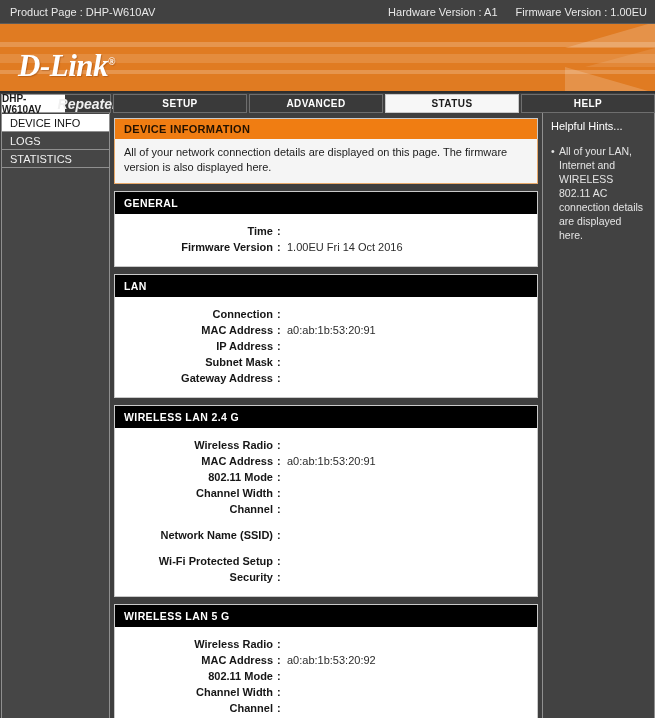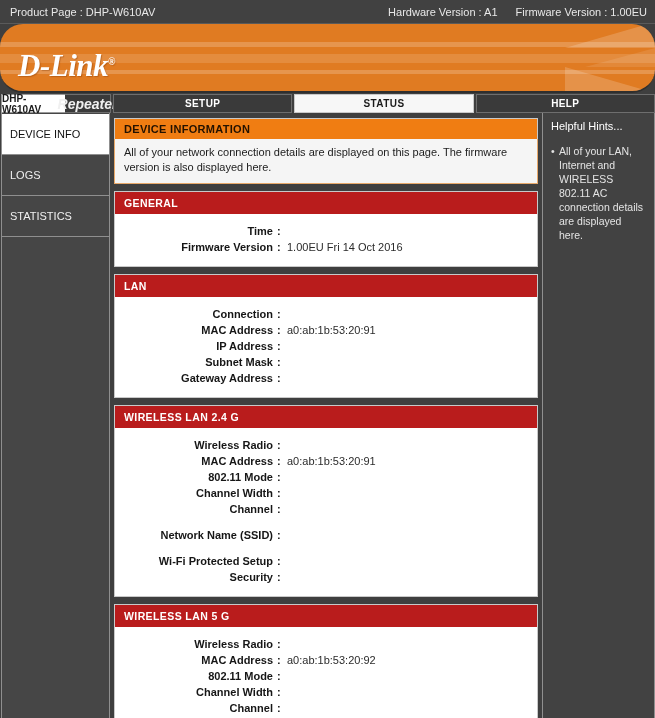--- a/index.html
+++ b/index.html
@@ -31,21 +31,20 @@
   }
   .topbar .right-group { display: flex; gap: 18px; }
 
   
   .banner {
     position: relative;
     height: 67px;
     background: #E07B22;
     overflow: hidden;
     border-bottom: 2px solid #2f2f2f;
-    border-radius: 23px;
   }
   .banner .stripe {
     position: absolute;
     left: 0;
     right: 0;
     background: rgba(255,255,255,0.20);
   }
   .banner .s1 { top: 18px; height: 5px; }
   .banner .s2 { top: 30px; height: 9px; background: rgba(255,255,255,0.13); }
   .banner .s3 { top: 46px; height: 4px; }
@@ -167,21 +166,21 @@
   .sidebar {
     width: 109px;
     flex: 0 0 109px;
     background: #464646;
     border-right: 1px solid #8f8f8f;
     border-left: 1px solid #8f8f8f;
     box-sizing: border-box;
     padding-top: 1px;
   }
   .side-item {
-    height: 41px;
+    height: 18px;
     display: flex;
     align-items: center;
     padding-left: 8px;
     font-size: 11px;
     color: #f0f0f0;
     background: #464646;
     border-bottom: 1px solid #8f8f8f;
     box-sizing: border-box;
   }
   .side-item.active {
@@ -214,21 +213,21 @@
     border-top: none;
     color: #1c1c1c;
     font-size: 11px;
     line-height: 15px;
     padding: 6px 10px 8px 9px;
     box-sizing: border-box;
   }
 
   .section { margin-top: 7px; }
   .sec-head {
-    background: #b91c1c;
+    background: #000000;
     color: #ffffff;
     font-size: 10.5px;
     font-weight: bold;
     letter-spacing: 0.4px;
     padding: 5px 8px 5px 9px;
     border: 1px solid #c9c9c9;
     border-bottom: none;
     box-sizing: border-box;
   }
   .sec-body {
@@ -323,20 +322,21 @@
   </div>
   <div class="logo"><span>D-Link</span><span class="reg">®</span></div>
 </div>
 
 <div class="tabbar">
   <div class="devtab">
     <div class="model">DHP-W610AV</div>
     <div class="mode">Repeater</div>
   </div>
   <div class="tab">SETUP</div>
+  <div class="tab">ADVANCED</div>
   <div class="tab active">STATUS</div>
   <div class="tab">HELP</div>
 </div>
 
 <div class="page">
 
   <div class="sidebar">
     <div class="side-item active">DEVICE INFO</div>
     <div class="side-item">LOGS</div>
     <div class="side-item">STATISTICS</div>

